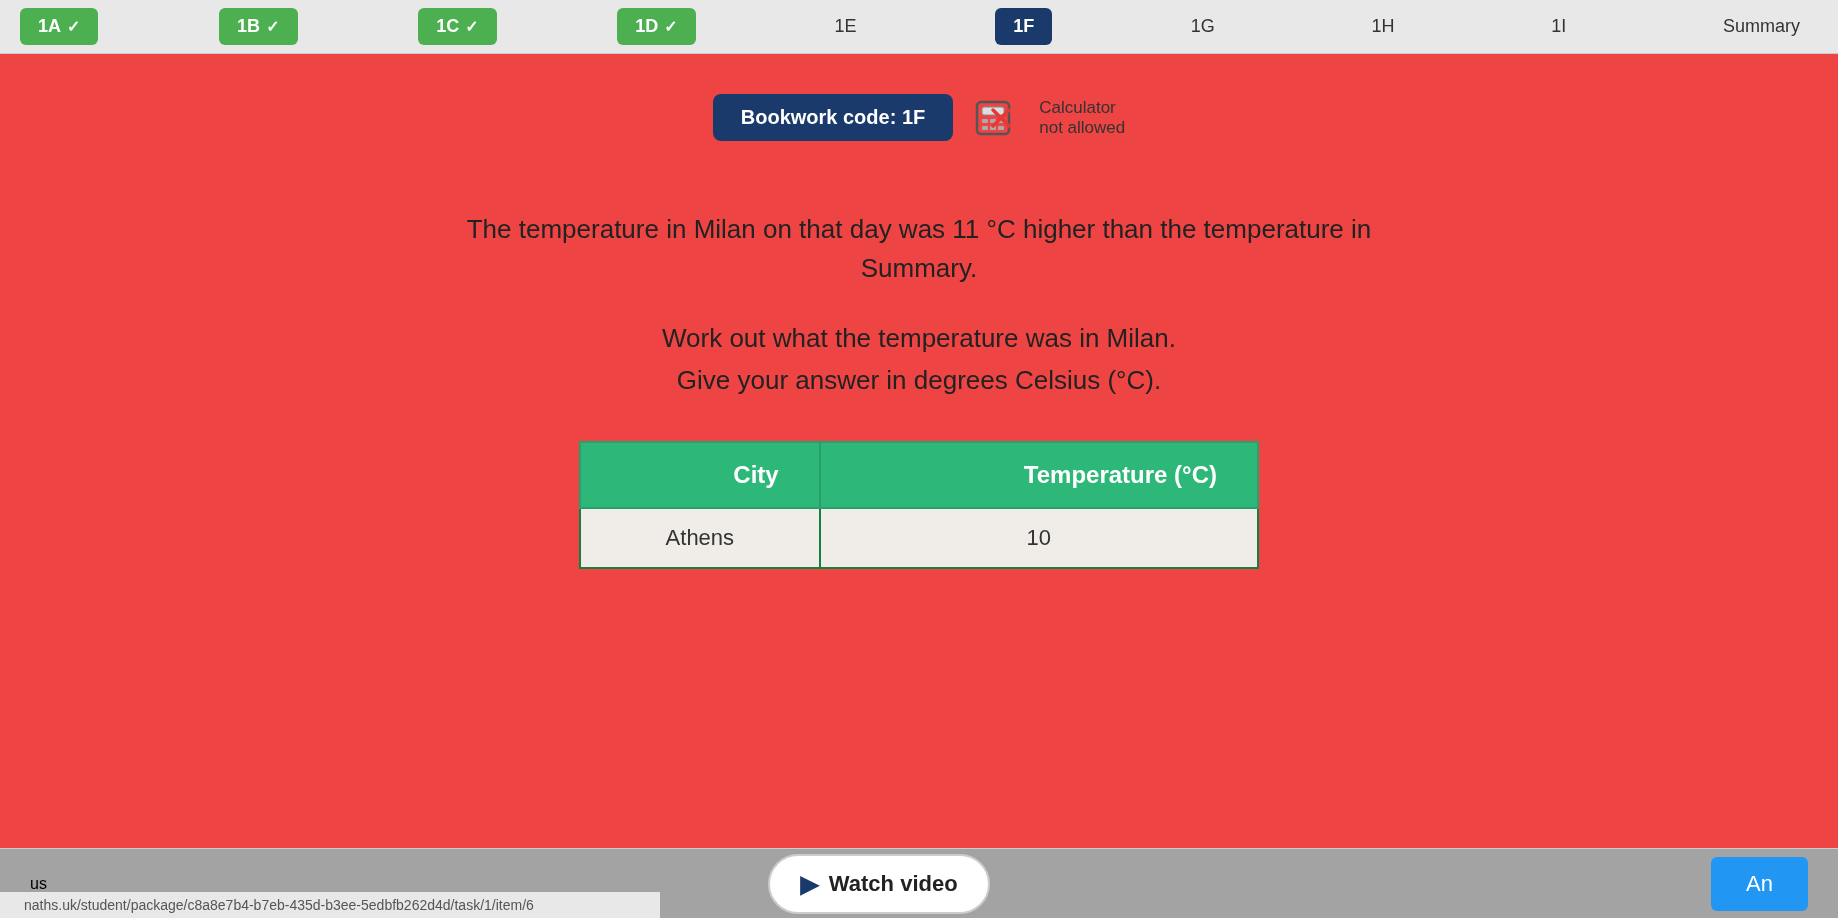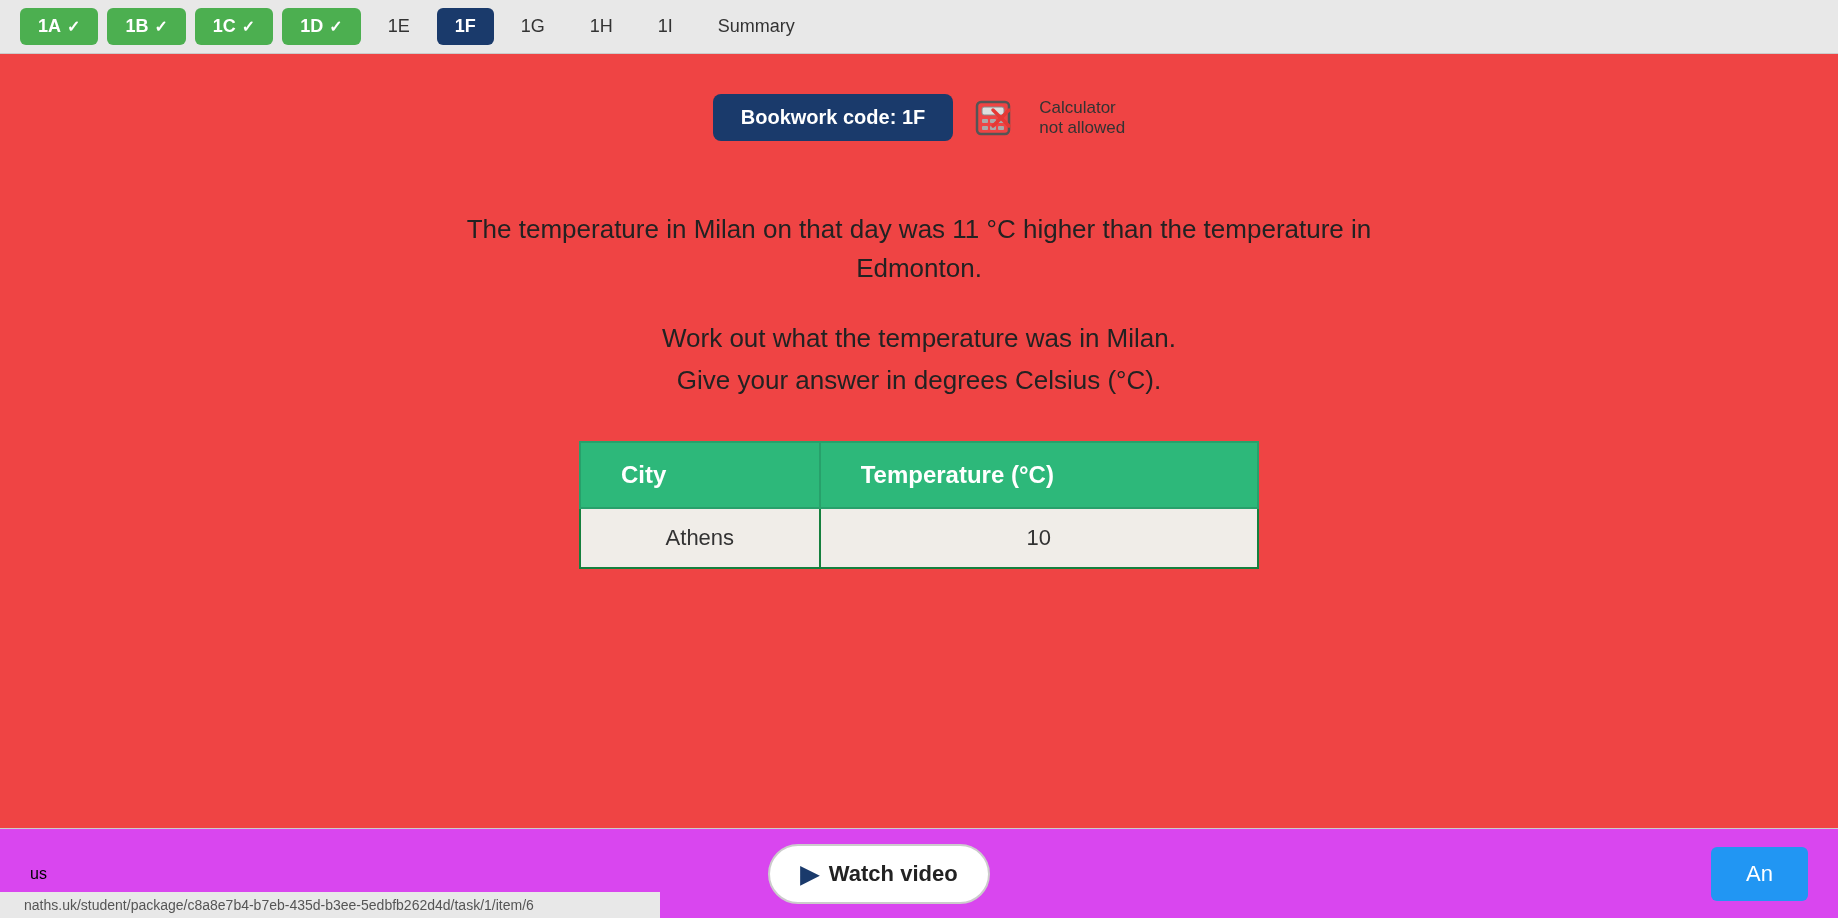--- a/index.html
+++ b/index.html
@@ -13,20 +13,21 @@
     }
 
     
     .top-nav {
       display: flex;
       align-items: center;
       background-color: #e8e8e8;
       padding: 8px 20px;
       gap: 9px;
       border-bottom: 1px solid #ccc;
+      justify-content: space-between;
     }
 
     .nav-tab {
       padding: 8px 18px;
       border-radius: 6px;
       font-size: 18px;
       font-weight: bold;
       cursor: pointer;
       background-color: #4caf50;
       color: white;
@@ -129,41 +130,41 @@
       width: 680px;
       margin-bottom: 60px;
     }
 
     .data-table thead tr th {
       background-color: #2db87a;
       color: white;
       font-size: 24px;
       font-weight: bold;
       padding: 18px 40px;
-      text-align: left;
+      text-align: right;
       border: 2px solid #28a06b;
     }
 
     .data-table tbody tr td {
       background-color: #f0ede8;
       font-size: 22px;
       padding: 16px 40px;
       text-align: center;
       border: 2px solid #15803d;
       color: #333;
     }
 
     
     .bottom-bar {
       position: fixed;
       bottom: 0;
       left: 0;
       width: 100%;
-      background-color: #d946ef;
-      height: 90px;
+      background-color: #a3a3a3;
+      height: 70px;
       display: flex;
       align-items: center;
       justify-content: space-between;
       padding: 0 30px;
       border-top: 1px solid #ccc;
     }
 
     .watch-video-btn {
       display: flex;
       align-items: center;
@@ -271,21 +272,21 @@
       <div>
         <div>Calculator</div>
         <div>not allowed</div>
       </div>
     </div>
   </div>
 
   <div class="problem-text">
     <br>
     <span>The temperature in Milan on that day was 11 °C higher than the temperature in</span><br>
-    <span>Edmonton.</span>
+    <span>Summary.</span>
   </div>
 
   <div class="work-out-text">
     <span>Work out what the temperature was in Milan.</span><br>
     <span>Give your answer in degrees Celsius (°C).</span>
   </div>
 
   <table class="data-table">
     <thead>
       <tr>

